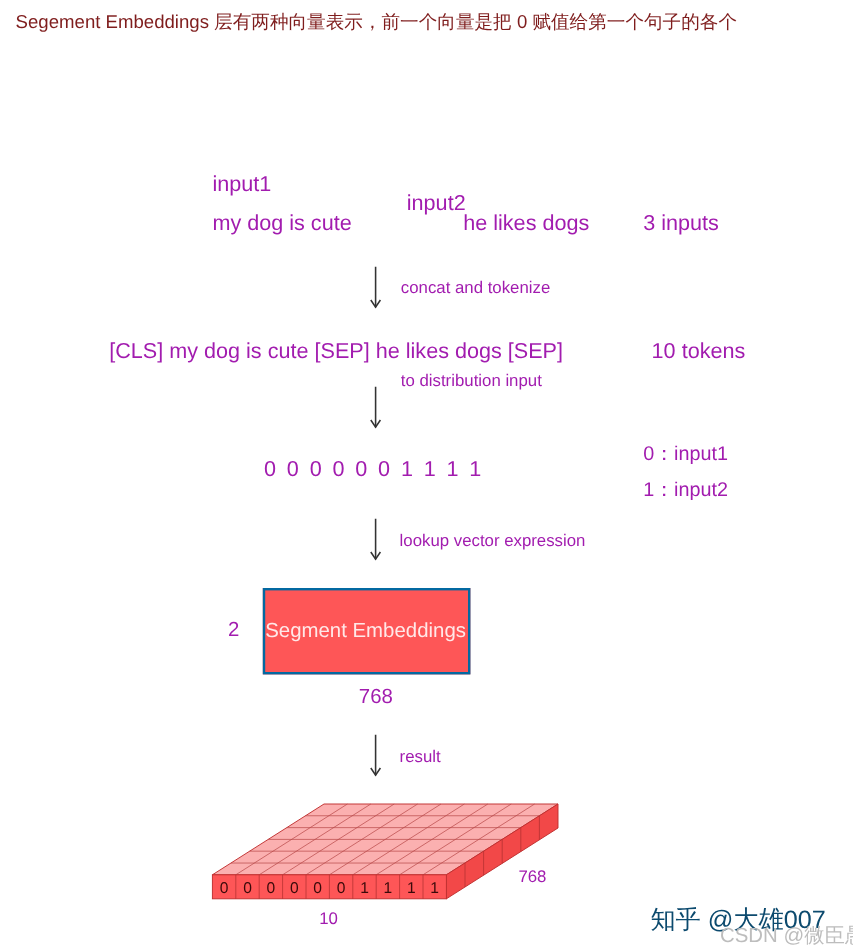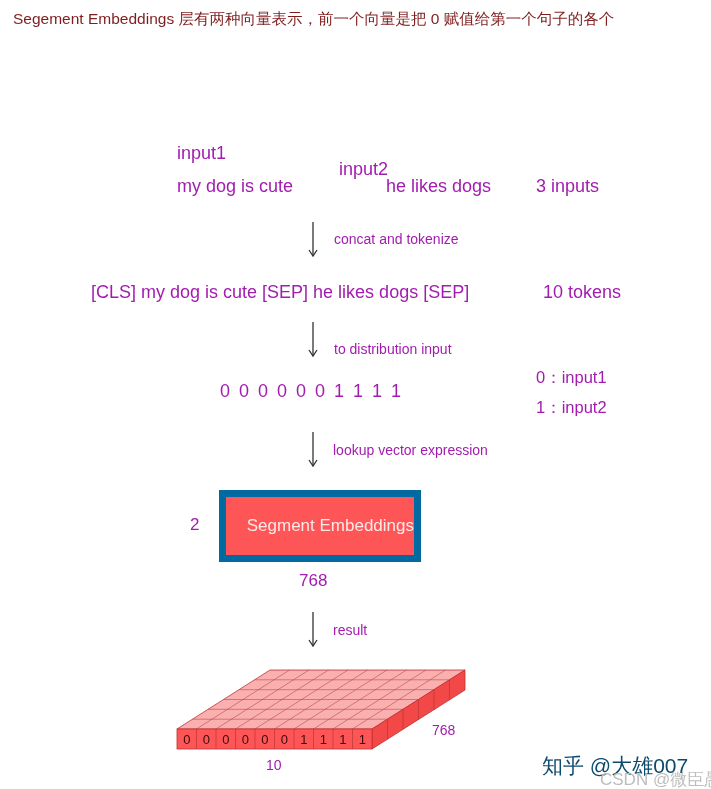--- a/index.html
+++ b/index.html
@@ -5,23 +5,23 @@
   html, body { margin:0; padding:0; background:#ffffff; }
   body { width:711px; height:789px; position:relative; overflow:hidden;
          font-family:"Liberation Sans","DejaVu Sans",sans-serif; color:#222; }
   .para { position:absolute; left:13px; top:6px; width:690px;
           font-size:15.5px; line-height:26px; color:#7f1d1d; }
   .para .caret { display:inline-block; width:1px; height:17px; background:#222; vertical-align:-3px; }
   .t { position:absolute; white-space:nowrap; color:#a21caf; }
   .lg { font-size:18px; }
   .sm { font-size:14px; }
   .arrow { position:absolute; width:14px; height:36px; }
-  .seg-box { position:absolute; left:219px; top:490px; width:202px; height:72px;
-             background:#fe5657; border:7px solid #0369a1; box-sizing:border-box;
-             display:flex; align-items:center; justify-content:flex-end;
+  .seg-box { position:absolute; left:219px; top:490px; width:173px; height:72px;
+             background:#fe5657; border:2px solid #0369a1; box-sizing:border-box;
+             display:flex; align-items:center; justify-content:flex-start;
              color:#ffe8e8; font-size:17px; }
   .wm { position:absolute; color:#0c4a6e; white-space:nowrap; }
 </style>
 </head>
 <body>
 
 <div class="para">
   <div>Segement Embeddings 层有两种向量表示，前一个向量是把 0 赋值给第一个句子的各个</div>
 </div>
 
@@ -37,21 +37,21 @@
 </svg>
 <div class="t sm" style="left:334px;top:231px;">concat and tokenize</div>
 
 <div class="t lg" style="left:91px;top:282px;">[CLS] my dog is cute [SEP] he likes dogs [SEP]</div>
 <div class="t lg" style="left:543px;top:282px;">10 tokens</div>
 
 <svg class="arrow" style="left:306px;top:322px;" viewBox="0 0 14 36">
   <line x1="7" y1="0" x2="7" y2="34" stroke="#333" stroke-width="1.3"></line>
   <polyline points="3,28 7,34 11,28" fill="none" stroke="#333" stroke-width="1.3"></polyline>
 </svg>
-<div class="t sm" style="left:334px;top:341px;">to distribution input</div>
+<div class="t sm" style="left:334px;top:309px;">to distribution input</div>
 
 <div class="t lg" style="left:220px;top:381px;word-spacing:3px;letter-spacing:0.5px;">0 0 0 0 0 0 1 1 1 1</div>
 <div class="t" style="left:536px;top:367px;font-size:16.5px;">0：input1</div>
 <div class="t" style="left:536px;top:397px;font-size:16.5px;">1：input2</div>
 
 <svg class="arrow" style="left:306px;top:432px;" viewBox="0 0 14 36">
   <line x1="7" y1="0" x2="7" y2="34" stroke="#333" stroke-width="1.3"></line>
   <polyline points="3,28 7,34 11,28" fill="none" stroke="#333" stroke-width="1.3"></polyline>
 </svg>
 <div class="t sm" style="left:333px;top:442px;">lookup vector expression</div>

